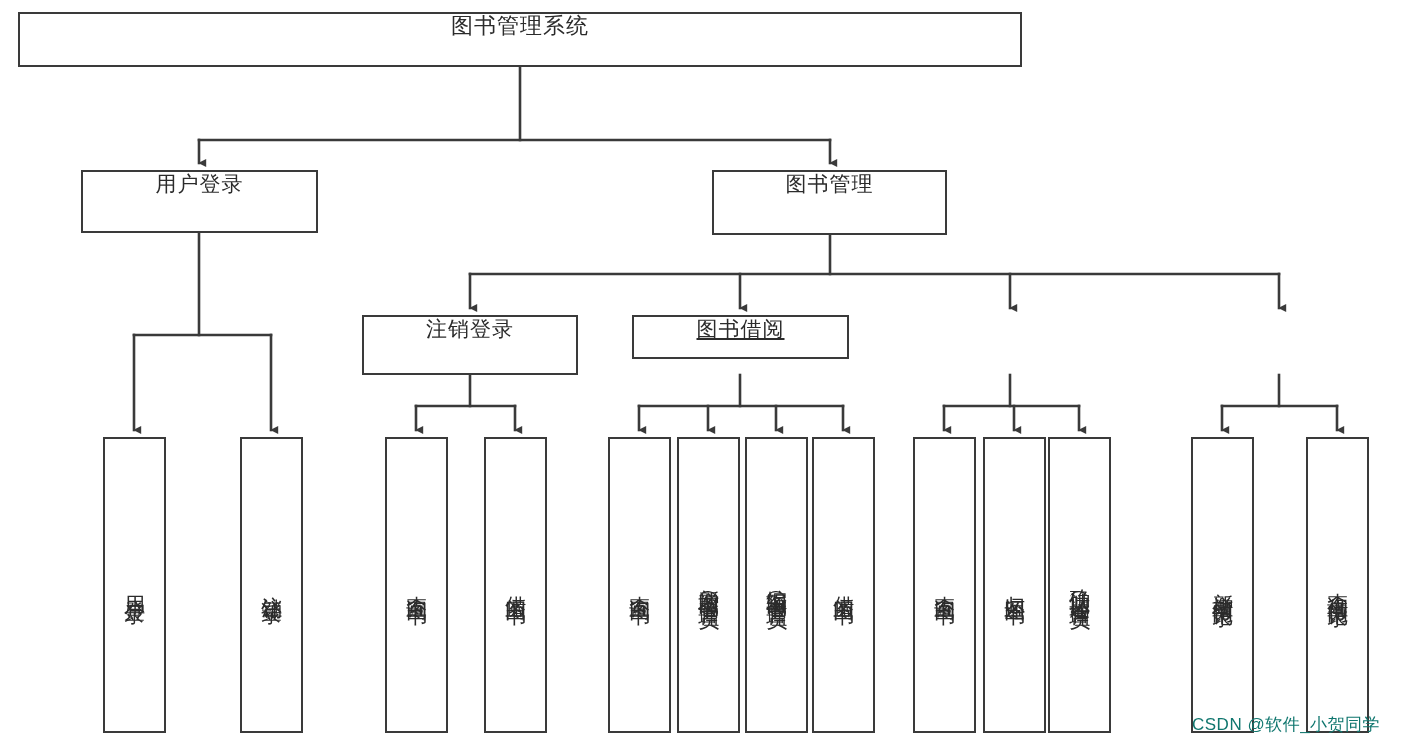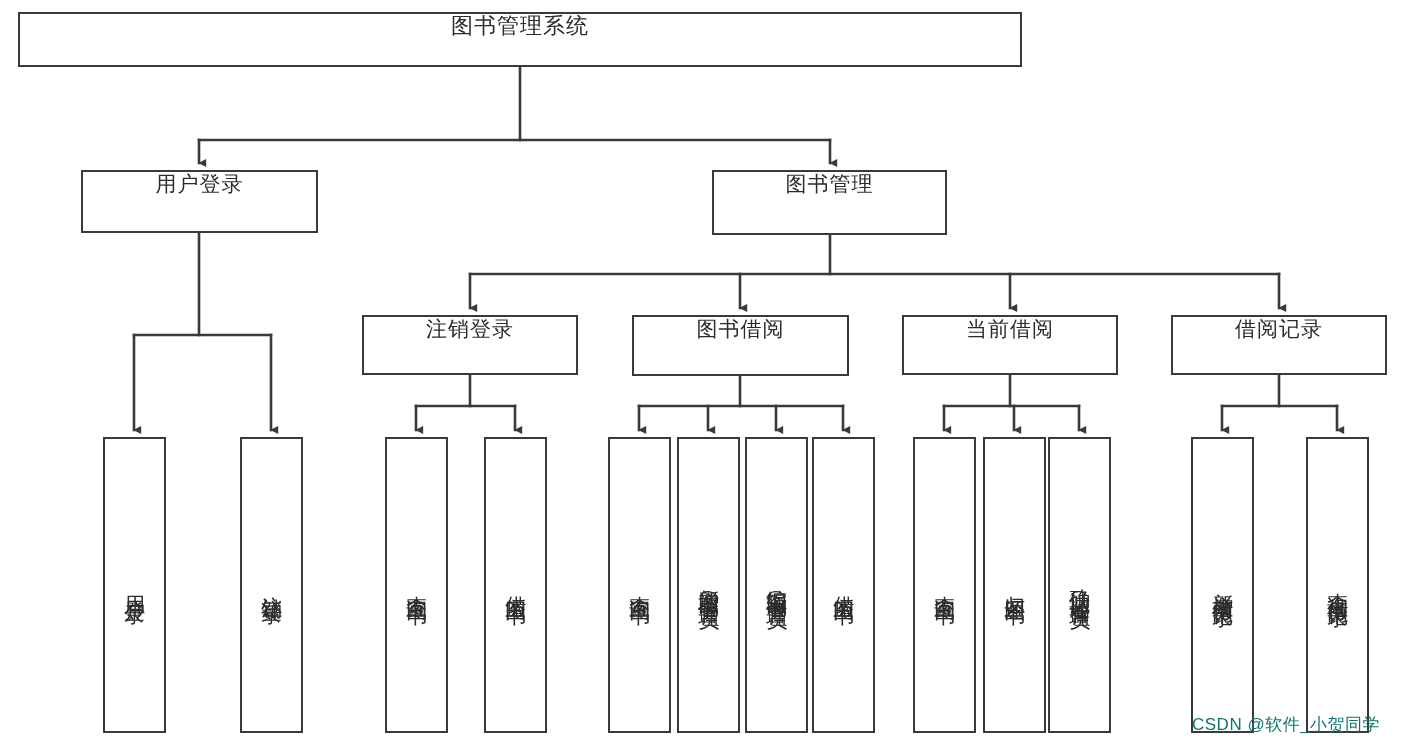--- a/index.html
+++ b/index.html
@@ -134,28 +134,22 @@
   <div class="node horiz" style="left:81px; top:170px; width:237px; height:63px;">
     <span>用户登录</span>
   </div>
   <div class="node horiz" style="left:712px; top:170px; width:235px; height:65px;">
     <span>图书管理</span>
   </div>
 
   <div class="node horiz" style="left:362px; top:315px; width:216px; height:60px;">
     <span>注销登录</span>
   </div>
-  <div class="node horiz" style="left:632px; top:315px; width:217px; height:61px;">
+  <div class="node horiz" style="left:632px; top:315px; width:217px; height:44px;text-decoration:underline;">
     <span>图书借阅</span>
-  </div>
-  <div class="node horiz" style="left:902px; top:315px; width:216px; height:60px;">
-    <span>当前借阅</span>
-  </div>
-  <div class="node horiz" style="left:1171px; top:315px; width:216px; height:60px;">
-    <span>借阅记录</span>
   </div>
 
   <div class="leaf" style="left:103px; top:437px; width:63px; height:296px;">
     <span class="vtext">用户登录</span>
   </div>
   <div class="leaf" style="left:240px; top:437px; width:63px; height:296px;">
     <span class="vtext">注销登录</span>
   </div>
   <div class="leaf" style="left:385px; top:437px; width:63px; height:296px;">
     <span class="vtext">查询图书</span>

